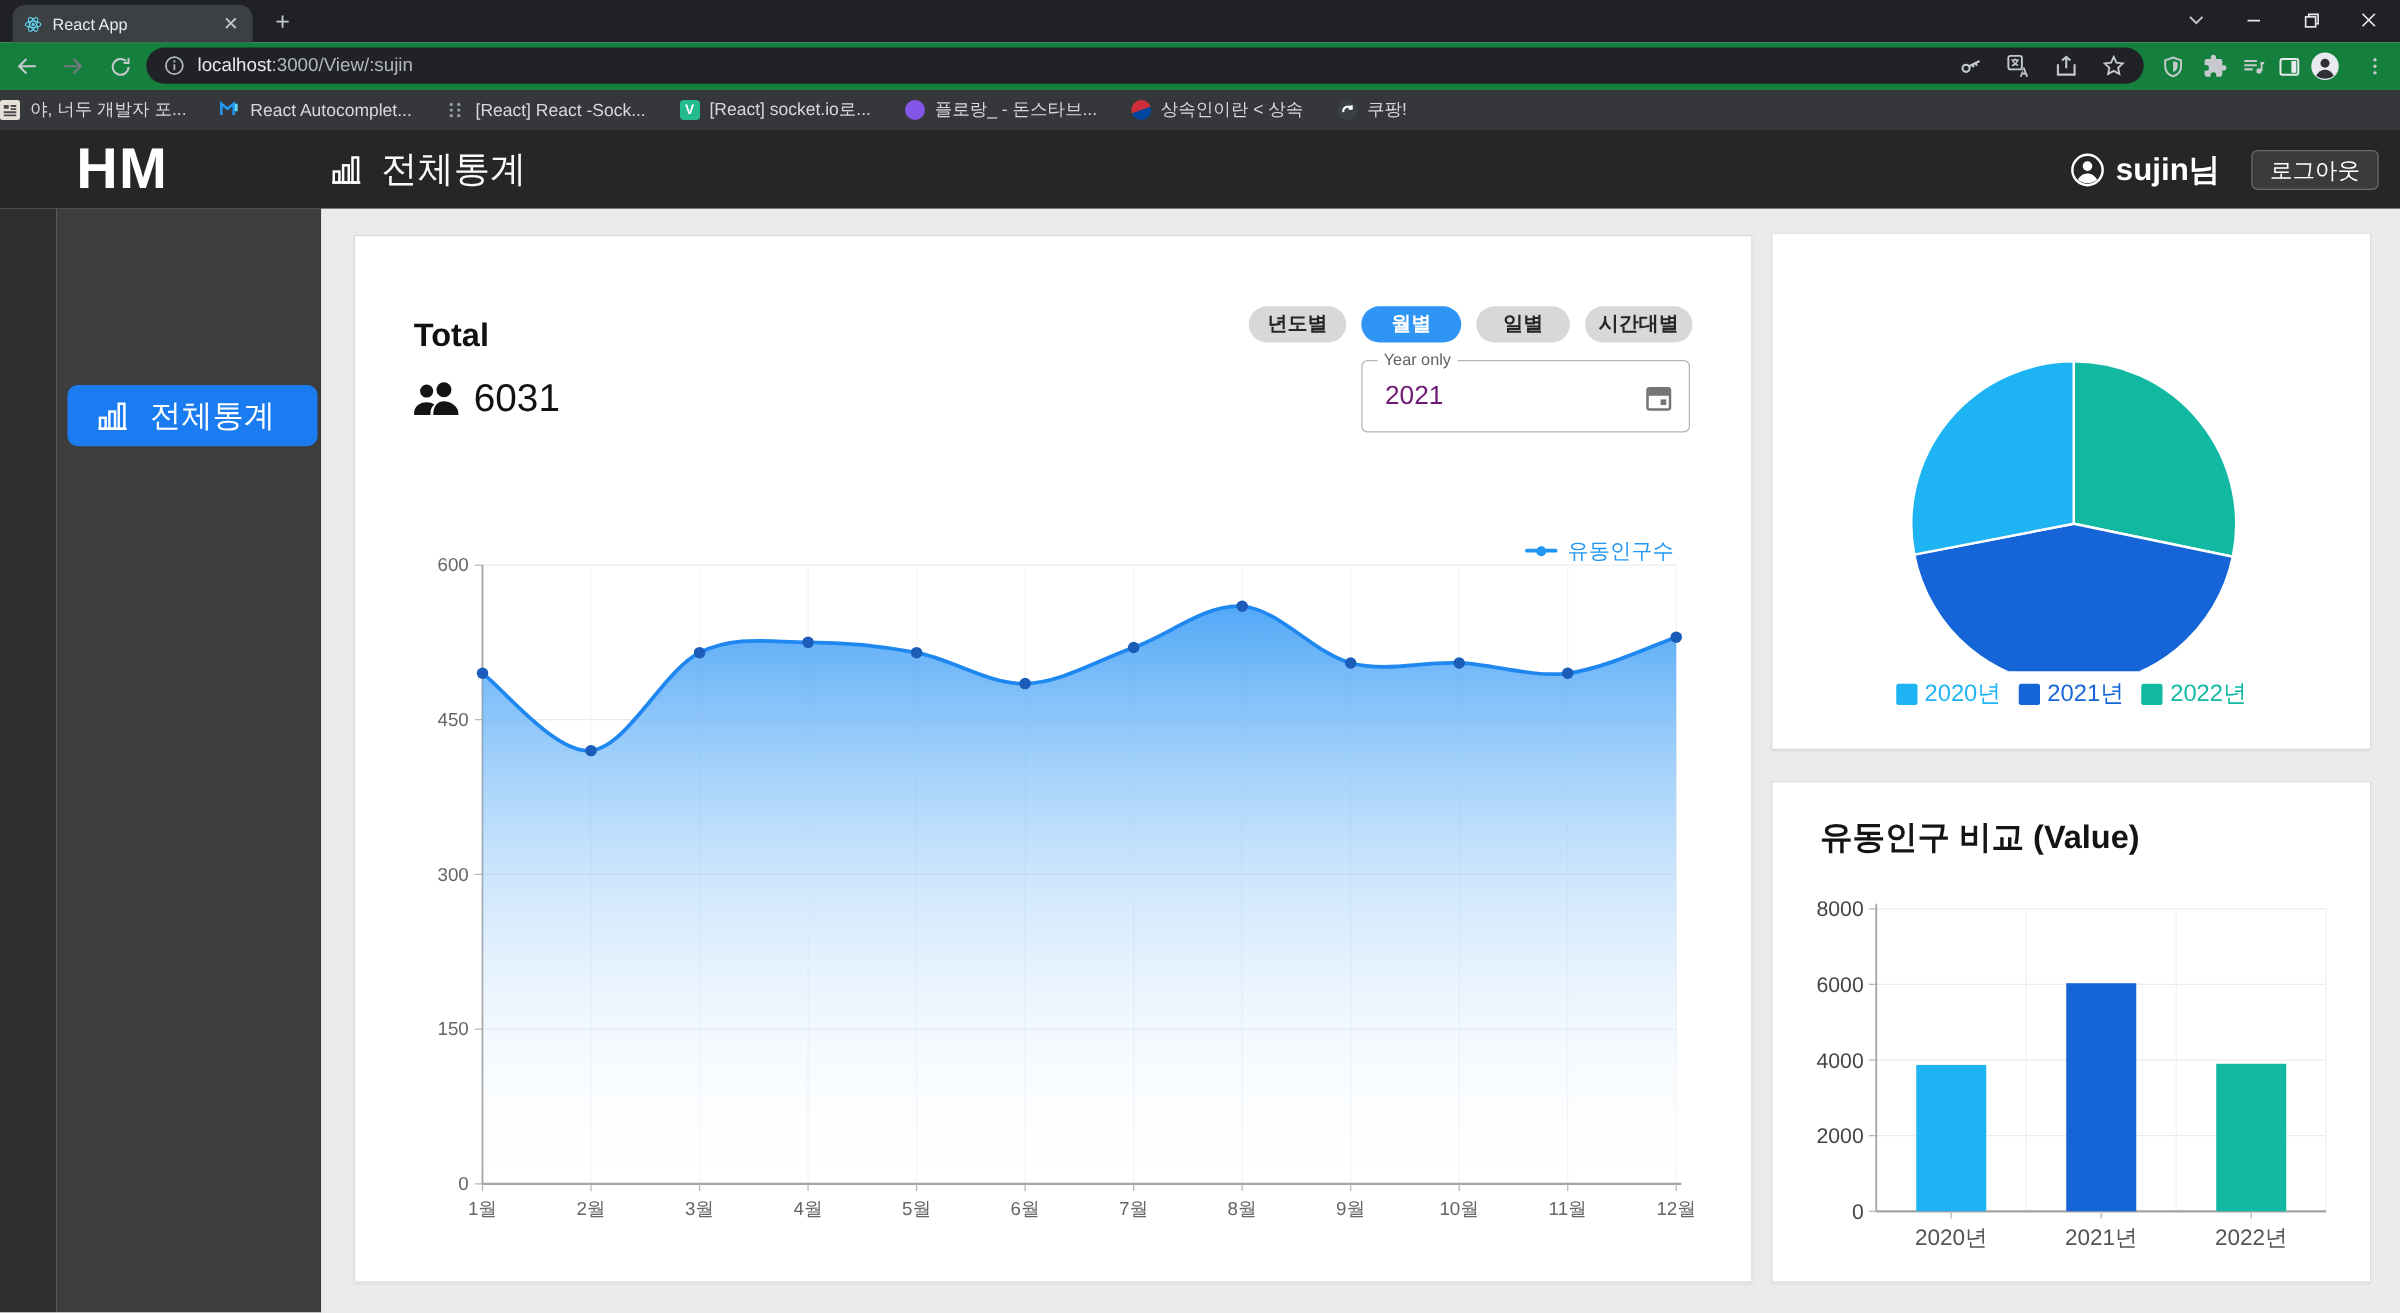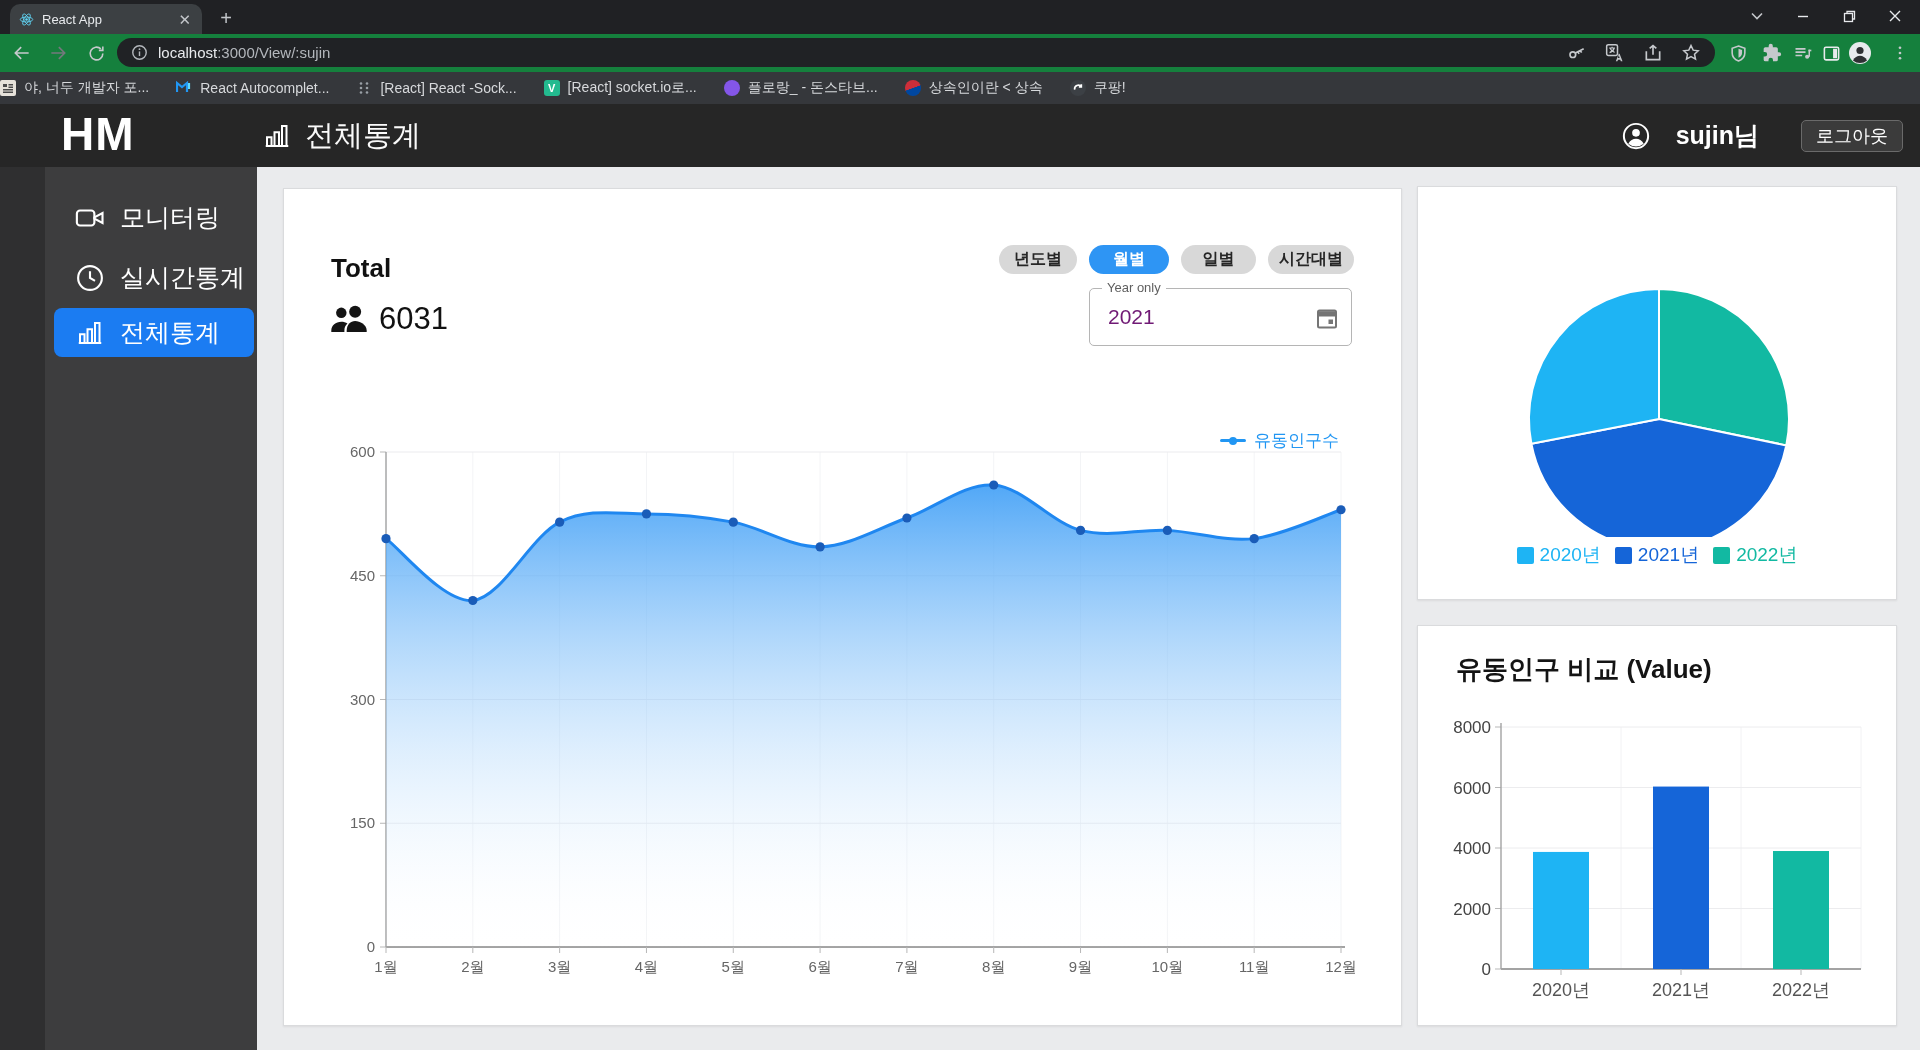--- a/index.html
+++ b/index.html
@@ -37,21 +37,21 @@
   .fav-v { background:#23ba8f; border-radius:3px; color:#fff; font-size:11px; font-weight:bold; }
   .fav-chat { background:#8456e8; border-radius:50%; }
   .fav-taegeuk { border-radius:50%; background:linear-gradient(160deg,#cd2e3a 49%,#0047a0 51%); }
   .fav-coupang { background:#3c4045; border-radius:50%; color:#fff; font-size:9px; }
 
   
   .appheader { position:absolute; left:0; top:104px; width:1920px; height:63px; background:#262626; color:#fff; }
   .logo { position:absolute; left:61px; top:0; height:63px; line-height:60px; font-size:46px; font-weight:bold; letter-spacing:1px; }
   .page-title-group { position:absolute; left:262px; top:0; height:63px; display:flex; align-items:center; gap:13px; }
   .page-title { font-size:29px; color:#fafafa; }
-  .user-group { position:absolute; right:17px; top:0; height:63px; display:flex; align-items:center; gap:26px; }
+  .user-group { position:absolute; right:17px; top:0; height:63px; display:flex; align-items:center; gap:9px; }
   .username { font-size:25px; font-weight:bold; }
   .logout-btn { margin-left:16px; background:#3b3b3b; border:1px solid #6a6a6a; border-radius:5px;
                 color:#fff; font-size:18px; padding:3px 14px; cursor:pointer; font-family:Liberation Mono, monospace; }
 
   
   .page { position:absolute; left:0; top:167px; width:1920px; height:883px; }
   .leftstrip { position:absolute; left:0; top:0; width:45px; height:100%; background:#2f2f30; }
   .sidebar { position:absolute; left:45px; top:0; width:212px; height:100%; background:#3d3d3e; }
   .side-item { position:absolute; left:9px; width:200px; height:49px; display:flex; align-items:center;
                gap:15px; padding-left:21px; color:#fff; font-size:25px; cursor:pointer; border-radius:8px; }
@@ -294,34 +294,20 @@
     </svg>
     <span class="username">sujin님</span>
     <button class="logout-btn">로그아웃</button>
   </div>
 </div>
 
 <div class="page">
   <div class="leftstrip"></div>
 
   <div class="sidebar">
-    <div class="side-item" style="top:26px">
-      <svg width="30" height="30" viewBox="0 0 24 24" fill="none" stroke="#fff" stroke-width="1.7">
-        <rect x="1.5" y="6" width="14" height="12" rx="2.5"></rect>
-          <path d="M15.5 11.5 22 8v8l-6.5-3.5z"></path>
-      </svg>
-      <span>모니터링</span>
-    </div>
-    <div class="side-item" style="top:86px">
-      <svg width="30" height="30" viewBox="0 0 24 24" fill="none" stroke="#fff" stroke-width="1.7">
-        <circle cx="12" cy="12" r="9.5"></circle>
-          <path d="M12 6.5V12l4 2.3"></path>
-      </svg>
-      <span>실시간통계</span>
-    </div>
     <div class="side-item active" style="top:141px">
       <svg width="30" height="30" viewBox="0 0 24 24" fill="none" stroke="#fff" stroke-width="1.6">
         <path d="M3 20h18"></path>
           <rect x="4" y="13" width="3.6" height="7"></rect>
           <rect x="10" y="9" width="3.6" height="11"></rect>
           <rect x="16" y="4" width="3.6" height="16"></rect>
       </svg>
       <span>전체통계</span>
     </div>
   </div>

